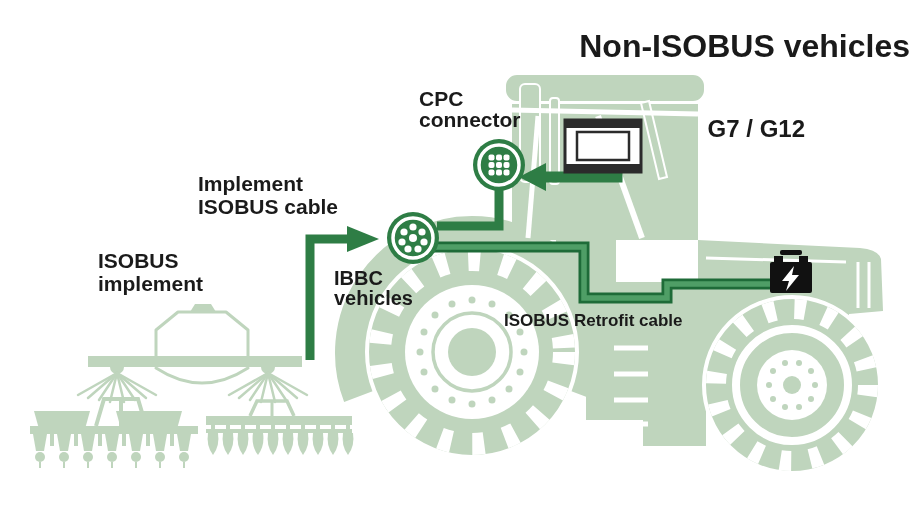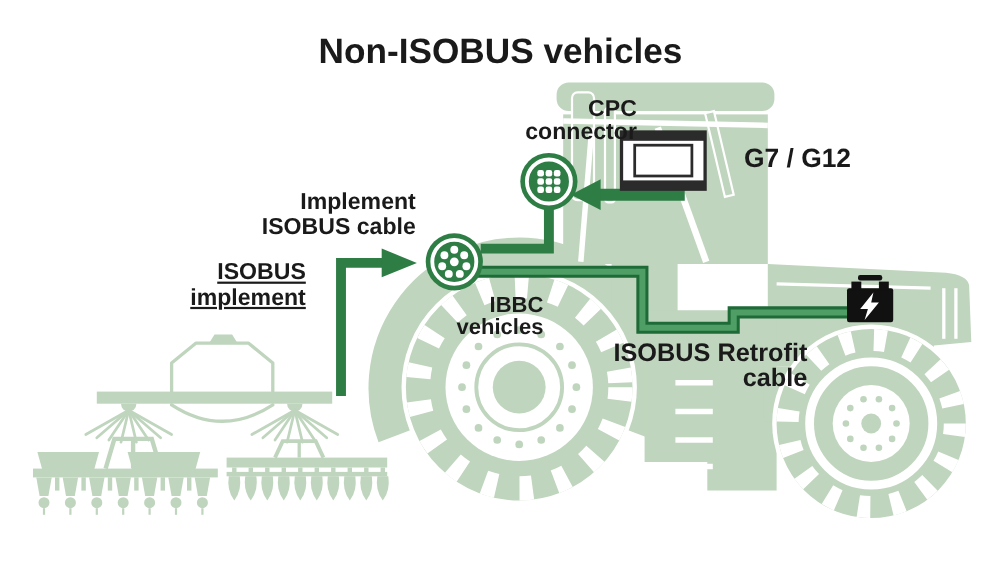--- a/index.html
+++ b/index.html
@@ -1,27 +1,27 @@
 <!DOCTYPE html>
 <html><head>
 <meta charset="utf-8">
 <style>
   html,body{margin:0;padding:0;background:#ffffff;}
   body{width:910px;height:510px;font-family:"Liberation Sans", sans-serif;}
   .stage{position:relative;width:910px;height:510px;background:#ffffff;overflow:hidden;}
   .stage svg{position:absolute;left:0;top:0;}
-  .lbl{position:absolute;font-weight:700;color:#1a1a1a;white-space:pre-line;line-height:23px;font-size:21px;text-align:right;}
-  .title{position:absolute;left:0;width:910px;top:28px;text-align:center;font-weight:700;font-size:32px;color:#1a1a1a;}
+  .lbl{position:absolute;font-weight:700;color:#1a1a1a;white-space:pre-line;line-height:23px;font-size:21px;text-align:left;}
+  .title{position:absolute;left:0;width:910px;top:28px;text-align:right;font-weight:700;font-size:32px;color:#1a1a1a;}
   .lbl-cpc{left:419px;top:88px;width:160px;line-height:21px;font-size:21px;}
-  .lbl-g7{left:645px;top:133px;width:160px;text-align:center;font-size:24px;}
+  .lbl-g7{left:645px;top:117px;width:160px;text-align:right;font-size:24px;}
   .lbl-incab{left:515px;top:188px;width:160px;}
   .lbl-implcable{left:198px;top:172px;width:180px;}
-  .lbl-isoimpl{left:98px;top:236px;width:180px;text-decoration:underline;}
+  .lbl-isoimpl{left:98px;top:249px;width:180px;}
   .lbl-ibbc{left:334px;top:268px;width:160px;line-height:20px;font-size:20px;}
-  .lbl-retrofit{left:504px;top:309px;width:230px;font-size:23px;}
+  .lbl-retrofit{left:504px;top:309px;width:230px;font-size:17px;}
 </style>
 </head>
 <body>
 
 <div class="stage">
 
   <svg width="910" height="510" viewBox="0 0 910 510">
 
     <g fill="#BFD5BD">
 

